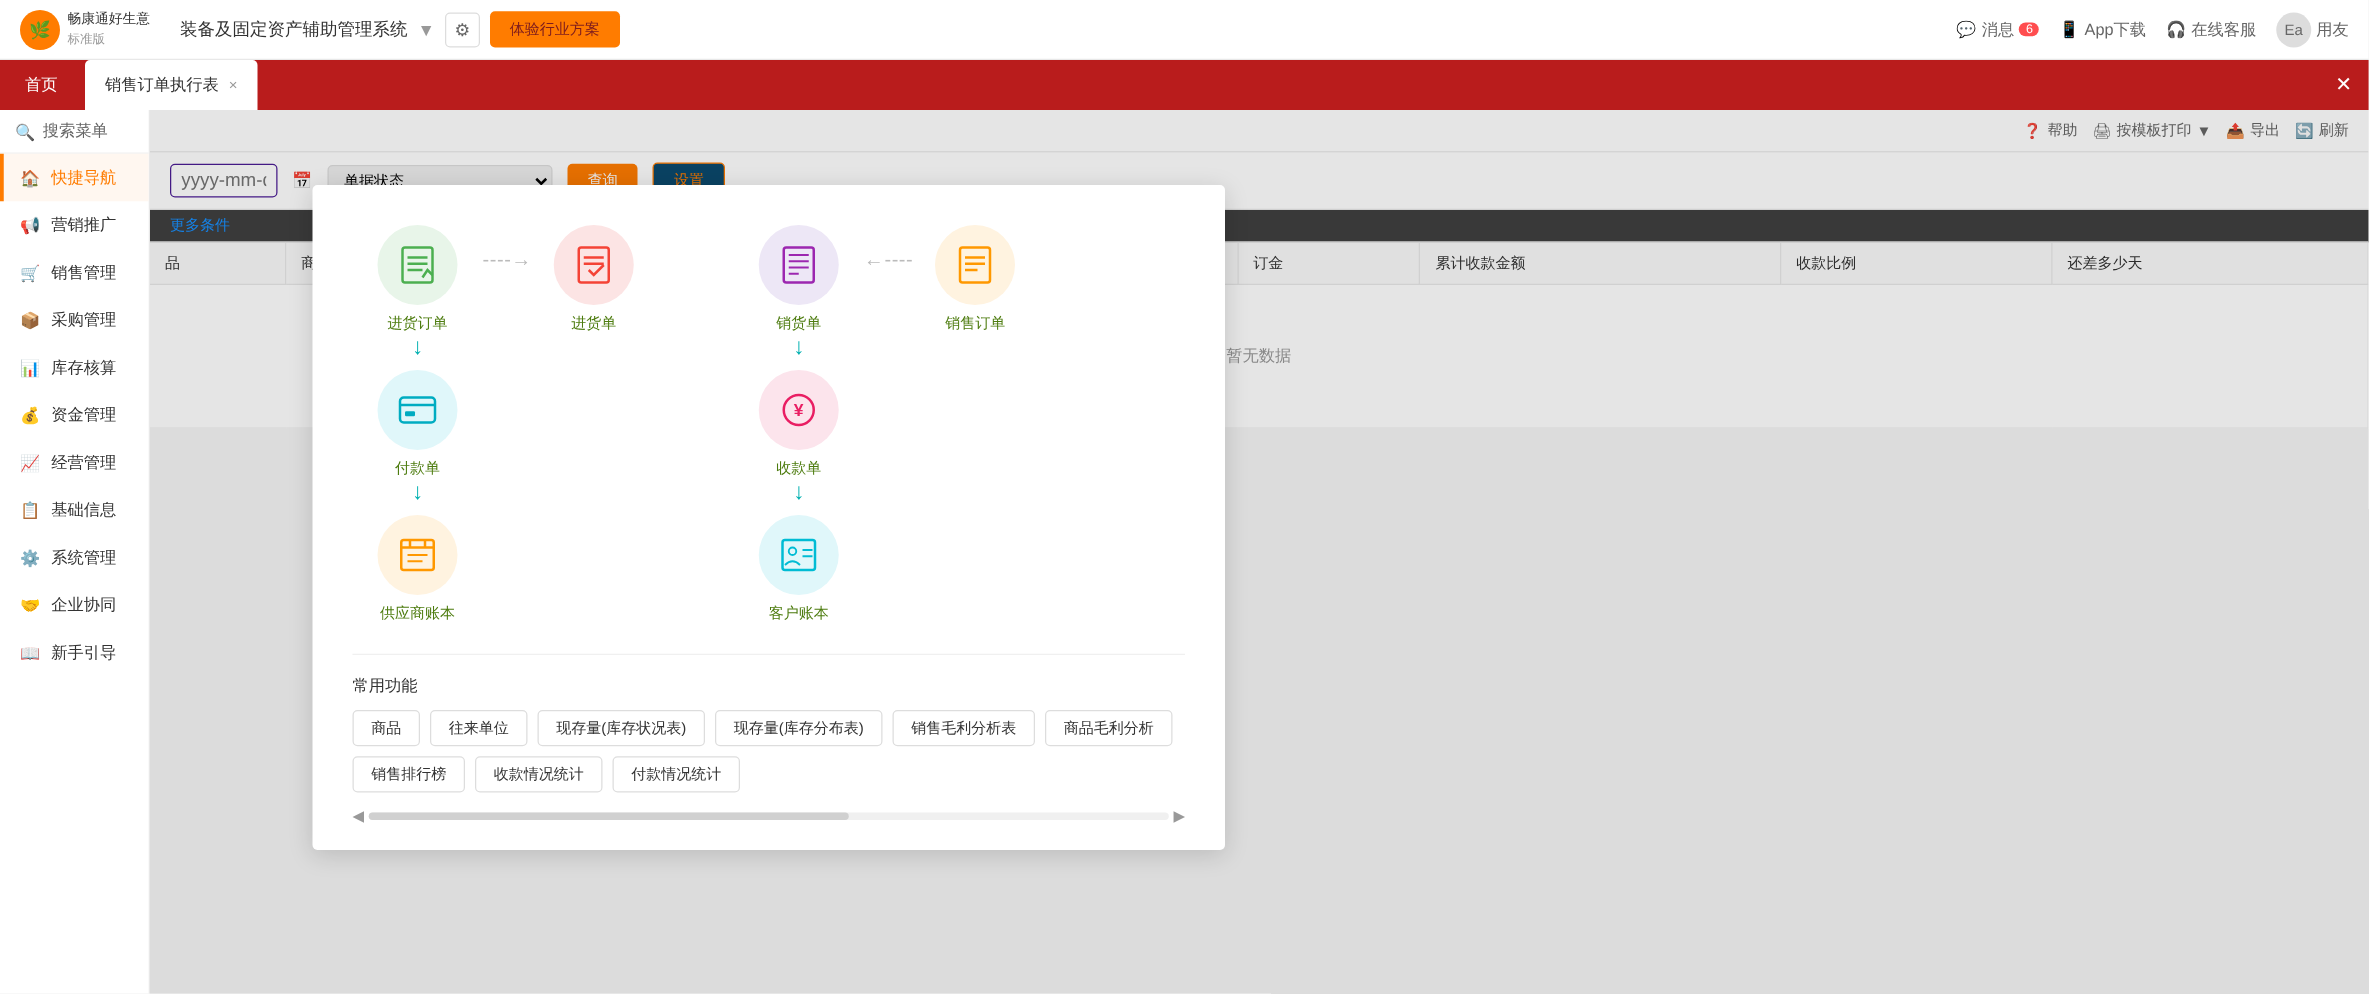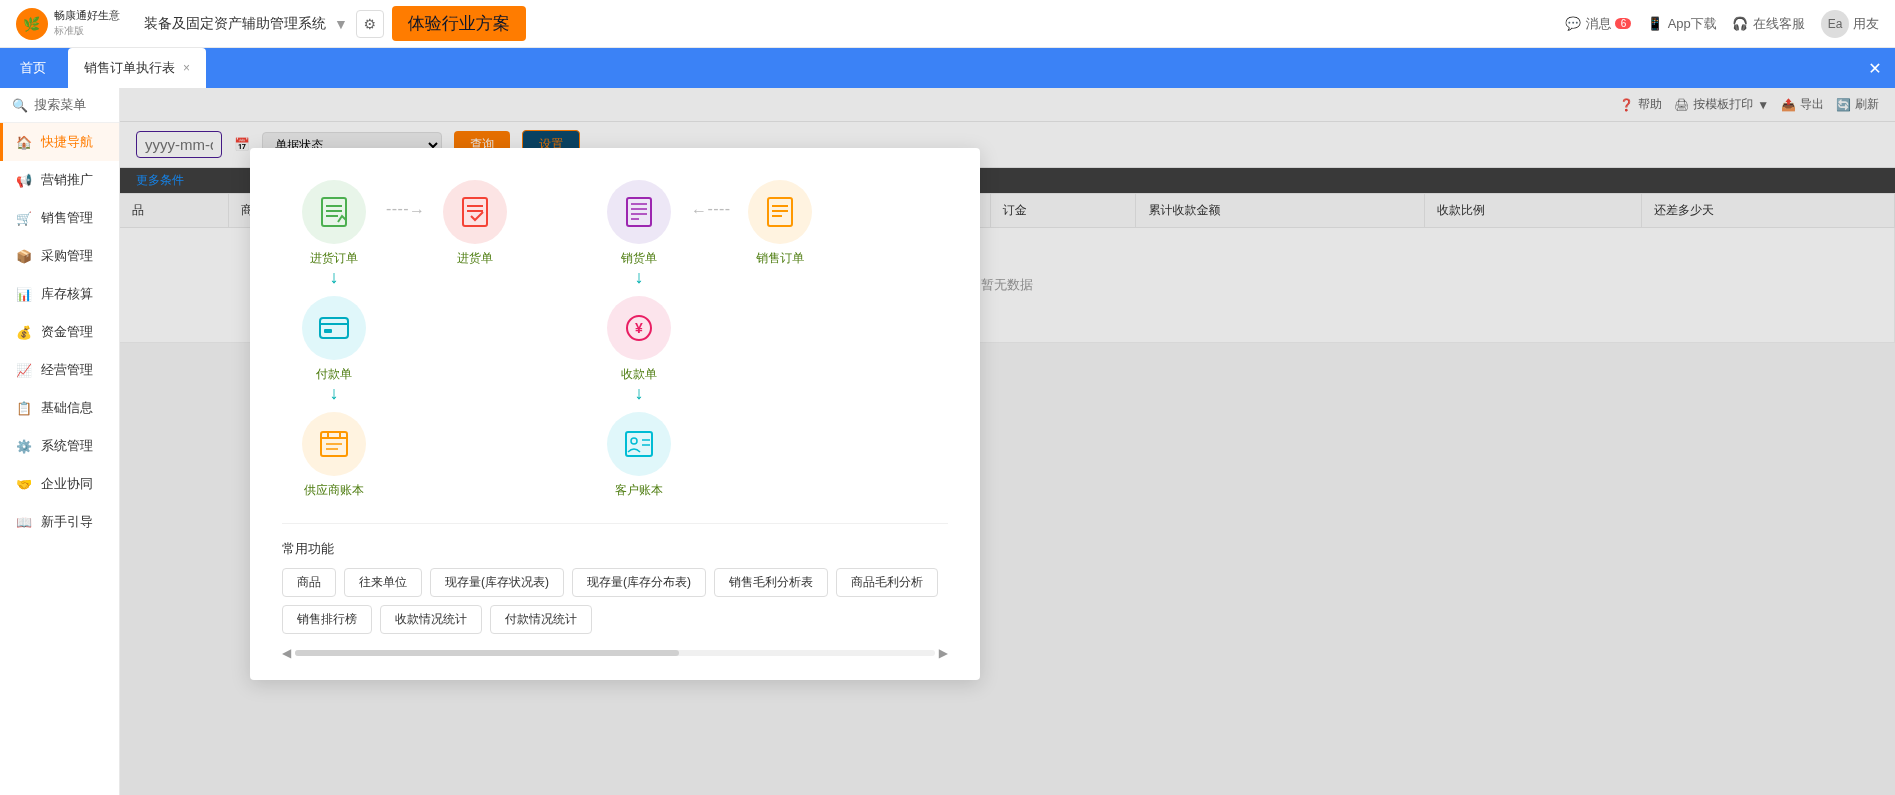--- a/index.html
+++ b/index.html
@@ -46,25 +46,25 @@
     }
     .gear-btn {
       width: 28px; height: 28px;
       border: 1px solid #ddd;
       border-radius: 4px;
       display: flex; align-items: center; justify-content: center;
       cursor: pointer; color: #666; background: #fff;
     }
     .experience-btn {
       background: #ff7c00;
-      color: #0f172a;
+      color: #7f1d1d;
       border: none;
       padding: 6px 16px;
       border-radius: 4px;
-      font-size: 17px;
+      font-size: 12px;
       cursor: pointer;
     }
     .header-right {
       display: flex;
       align-items: center;
       gap: 16px;
       margin-left: auto;
       color: #666;
       font-size: 13px;
     }
@@ -87,21 +87,21 @@
       width: 28px; height: 28px;
       background: #ddd;
       border-radius: 50%;
       display: flex; align-items: center; justify-content: center;
       font-size: 12px; color: #666;
     }
 
     
     .tab-bar {
       height: 40px;
-      background: #3b82f6;
+      background: #b91c1c;
       display: flex;
       align-items: center;
       padding: 0 0;
     }
     .tab-home {
       padding: 0 20px;
       height: 40px;
       display: flex;
       align-items: center;
       color: white;

